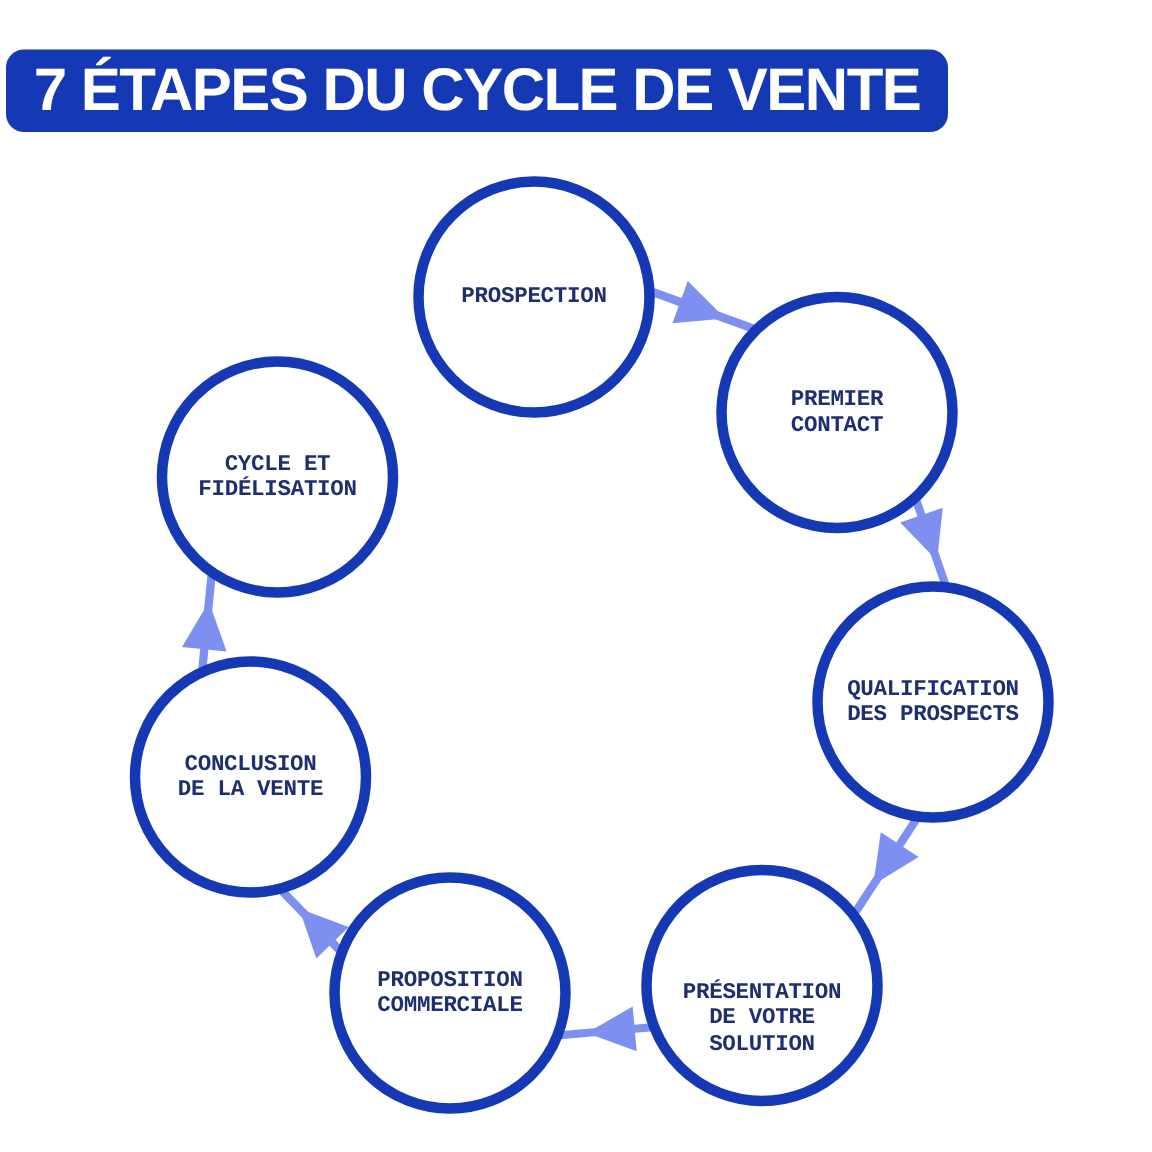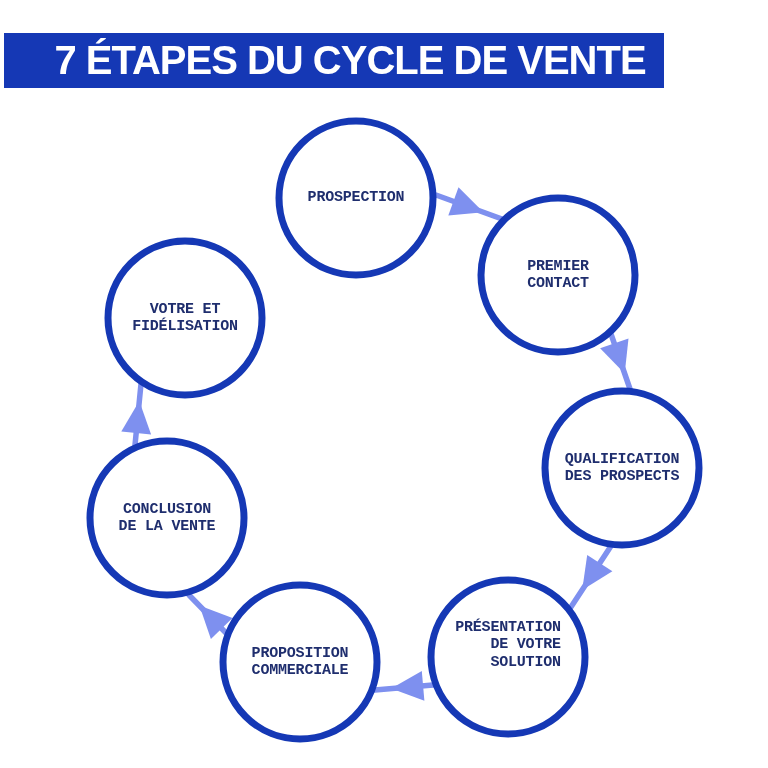--- a/index.html
+++ b/index.html
@@ -15,25 +15,24 @@
     background: #ffffff;
     overflow: hidden;
   }
   .banner {
     position: absolute;
     left: 4px;
     top: 33px;
     width: 628px;
     height: 55px;
     background: #1538B5;
-    border-radius: 0;
+    border-radius: 12px;
     display: flex;
     align-items: center;
     justify-content: center;
-    padding-left: 32px;
   }
   .banner span {
     color: #ffffff;
     font-size: 40px;
     font-weight: bold;
     letter-spacing: -1px;
     white-space: nowrap;
   }
   svg.diagram {
     position: absolute;
@@ -54,21 +53,21 @@
     line-height: 1.15;
     letter-spacing: -0.2px;
     white-space: pre-line;
     pointer-events: none;
     font-family: Liberation Mono, monospace;
   }
   
   .lbl-0 { left: 281px; top: 153px; }
   .lbl-1 { left: 483px; top: 230px; }
   .lbl-2 { left: 547px; top: 423px; }
-  .lbl-3 { left: 433px; top: 600px; text-align: right; }
+  .lbl-3 { left: 433px; top: 634px; }
   .lbl-4 { left: 225px; top: 617px; }
   .lbl-5 { left:  92px; top: 473px; }
   .lbl-6 { left: 110px; top: 273px; }
 </style>
 </head>
 <body>
 
 <div class="canvas">
 
   <div class="banner">
@@ -113,16 +112,16 @@
 DES PROSPECTS</div>
   <div class="step-label lbl-1">PREMIER
 CONTACT</div>
   <div class="step-label lbl-3">PRÉSENTATION
 DE VOTRE
 SOLUTION</div>
   <div class="step-label lbl-5">CONCLUSION
 DE LA VENTE</div>
   <div class="step-label lbl-4">PROPOSITION
 COMMERCIALE</div>
-  <div class="step-label lbl-6">VOTRE ET
+  <div class="step-label lbl-6">CYCLE ET
 FIDÉLISATION</div>
 
 </div>
 
 </body></html>

